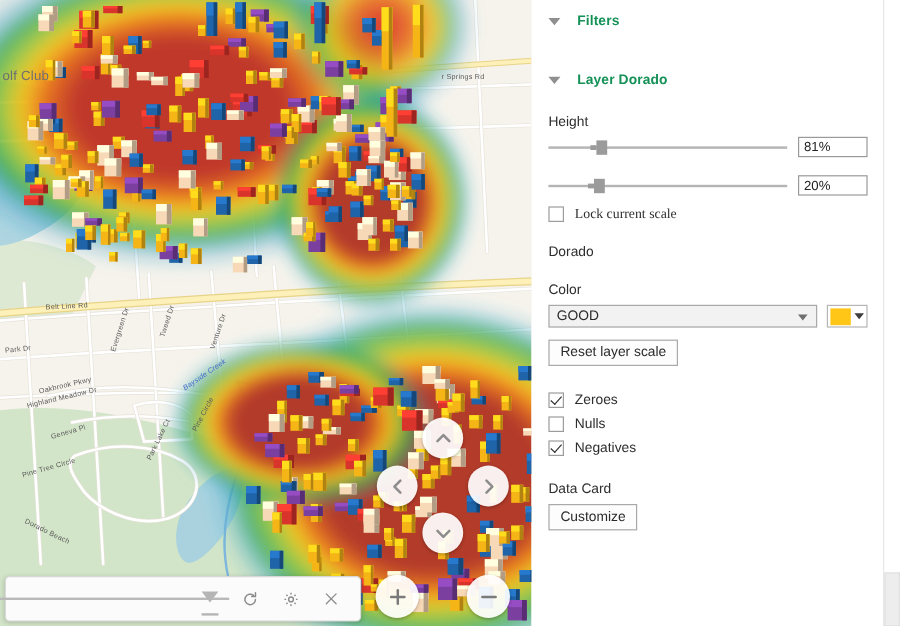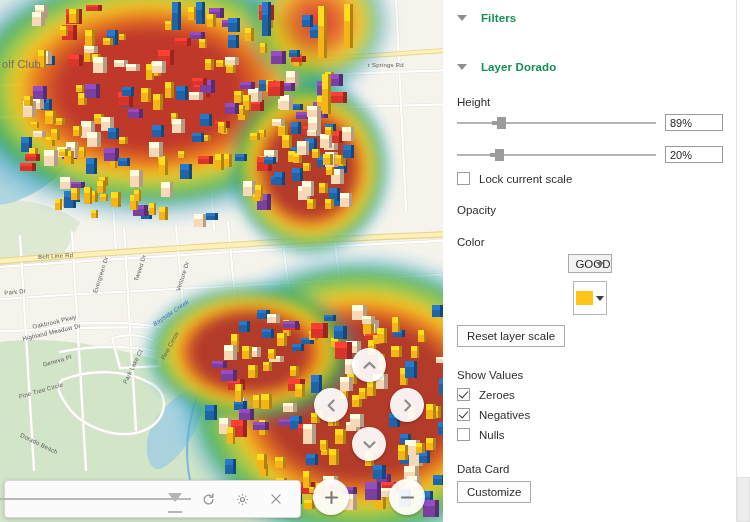--- a/index.html
+++ b/index.html
@@ -108,21 +108,21 @@
   .cbox{
     position:relative;width:13px;height:13px;border:1px solid #9c9c9c;background:#fff;
     margin-right:9px;flex:0 0 13px;box-sizing:border-box;
   }
   .cbox.checked::after{
     content:"";position:absolute;left:3px;top:0px;width:4px;height:8px;
     border:solid #2f2f2f;border-width:0 1.6px 1.6px 0;transform:rotate(42deg);
   }
   .check-label{font-size:11.5px;color:#2e2e2e;}
 
-  .select-row{display:flex;align-items:center;gap:8px;flex-direction:column;}
+  .select-row{display:flex;align-items:center;gap:8px;}
   .select{
     position:relative;flex:1 1 auto;height:19px;border:1px solid #a9a9a9;background:#f2f2f2;
     font-size:11.5px;color:#2b2b2b;line-height:19px;padding-left:6px;box-sizing:border-box;cursor:pointer;
   }
   .select .caret{
     position:absolute;right:7px;top:7px;width:0;height:0;
     border-left:4px solid transparent;border-right:4px solid transparent;border-top:5px solid #6f6f6f;
   }
   .swatch-btn{
     flex:0 0 34px;height:19px;border:1px solid #b5b5b5;background:#fff;
@@ -1776,73 +1776,72 @@
         <span class="sec-title">Layer Dorado</span>
       </div>
 
       <div class="field" style="margin-top:16px;">
         <div class="field-label">Height</div>
         <div class="slider-row">
           <div class="slider">
             <div class="track"></div>
             <div class="thumb" id="th-height" style="left: 40px;"></div>
           </div>
-          <div class="num-box">89%</div>
+          <div class="num-box">81%</div>
         </div>
       </div>
 
       <div class="field" style="margin-top:15px;">
         <div class="slider-row">
           <div class="slider">
             <div class="track"></div>
             <div class="thumb" id="th-thick" style="left: 38px;"></div>
           </div>
           <div class="num-box">20%</div>
         </div>
-        <div class="check-row" style="margin-top:9px;">
+        <div class="check-row" style="margin-top:9px;font-family:Liberation Serif, serif;">
           <span class="cbox" id="cb-lock"></span>
           <span class="check-label">Lock current scale</span>
         </div>
       </div>
 
       <div class="field" style="margin-top:19px;">
-        <div class="field-label">Opacity</div>
+        <div class="field-label">Dorado</div>
       </div>
 
       <div class="field" style="margin-top:20px;">
         <div class="field-label">Color</div>
         <div class="select-row">
           <div class="select">
             <span>GOOD</span>
             <span class="caret"></span>
           </div>
           <div class="swatch-btn">
             <span class="swatch" id="sw-color" style="background: rgb(255, 197, 23);"></span>
             <span class="swatch-caret"></span>
           </div>
         </div>
         <div style="margin-top:10px;">
           <span class="btn">Reset layer scale</span>
         </div>
       </div>
 
       <div class="field" style="margin-top:22px;">
-        <div class="field-label" style="margin-bottom:3px;">Show Values</div>
         <div id="show-values-list">
             <div class="check-row">
               <span class="cbox checked"></span>
               <span class="check-label">Zeroes</span>
             </div>
             <div class="check-row">
+              <span class="cbox"></span>
+              <span class="check-label">Nulls</span>
+            </div>
+            <div class="check-row">
               <span class="cbox checked"></span>
               <span class="check-label">Negatives</span>
-            </div>
-            <div class="check-row">
-              <span class="cbox"></span>
-              <span class="check-label">Nulls</span>
             </div>
           </div>
       </div>
 
       <div class="field" style="margin-top:22px;">
         <div class="field-label">Data Card</div>
         <span class="btn">Customize</span>
       </div>
 
     </div>

